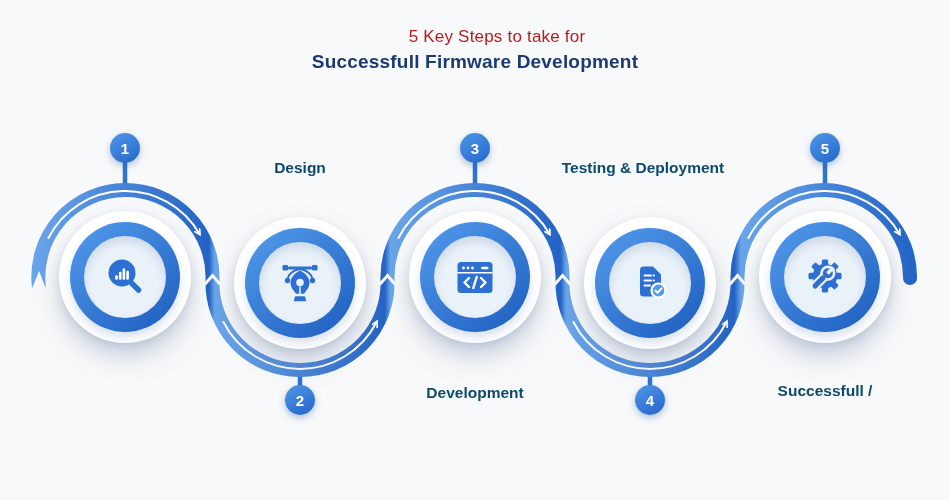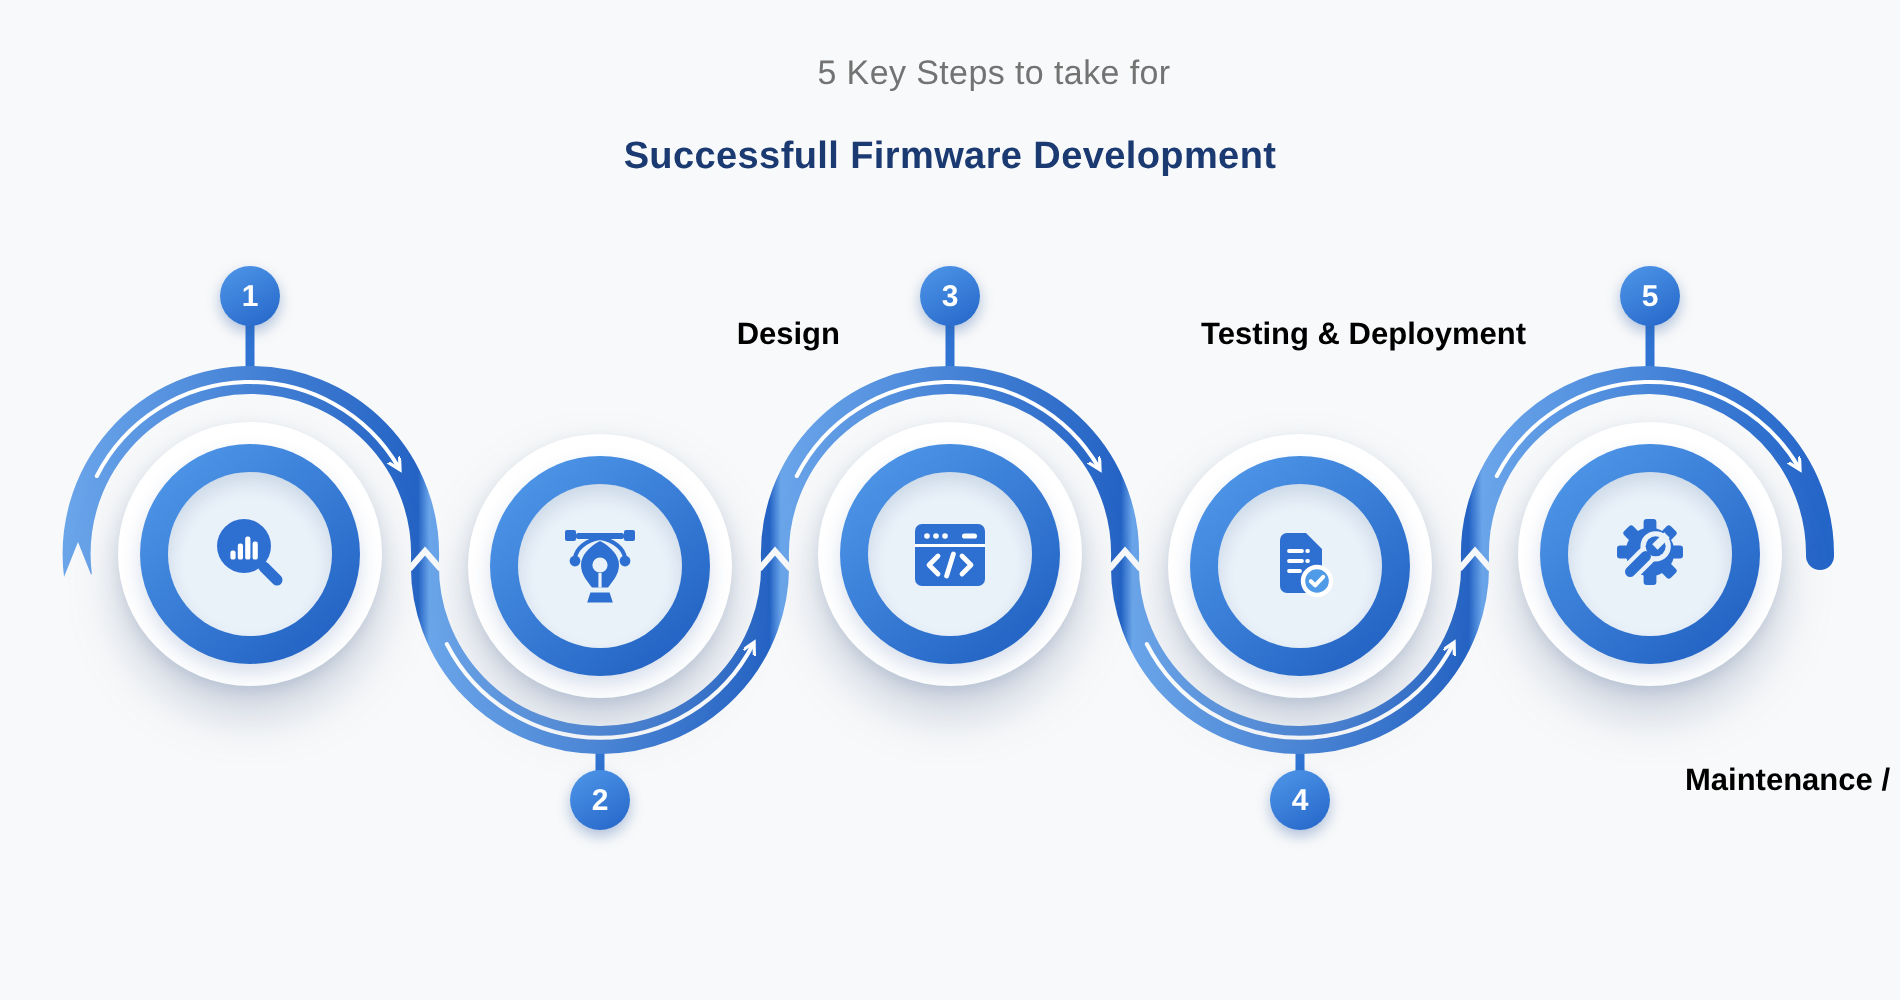--- a/index.html
+++ b/index.html
@@ -4,22 +4,22 @@
 <style>
   html,body{margin:0;padding:0;background:#e9ebee;}
   .stage{
     position:relative;width:950px;height:500px;margin:0 auto;
     background:#f8f9fa;overflow:hidden;
     font-family:"Liberation Sans", sans-serif;
   }
   .bg-svg{position:absolute;left:0;top:0;width:950px;height:500px;}
   
   .title{position:absolute;top:26px;left:0;width:100%;text-align:center;line-height:1.3;}
-  .title .t1{font-size:17px;font-weight:500;color:#737373;letter-spacing:.2px;padding-left:44px;}
-  .title .t2{font-size:19px;font-weight:800;color:#1b3a72;letter-spacing:.2px;margin-top:19px;}
+  .title .t1{font-size:17px;font-weight:500;color:#b91c1c;letter-spacing:.2px;padding-left:44px;}
+  .title .t2{font-size:19px;font-weight:800;color:#1b3a72;letter-spacing:.2px;margin-top:2px;}
   
   .circle{position:absolute;width:132px;height:132px;border-radius:50%;background:#ffffff;
     box-shadow:0 14px 24px rgba(125,145,175,.38),0 3px 8px rgba(125,145,175,.22);
     display:flex;align-items:center;justify-content:center;}
   .ring{width:110px;height:110px;border-radius:50%;
     background:linear-gradient(140deg,#4f97e9 8%,#2161c2 92%);
     display:flex;align-items:center;justify-content:center;
     box-shadow:0 5px 10px rgba(34,80,150,.18);}
   .pale{width:82px;height:82px;border-radius:50%;background:#e9f1f9;
     box-shadow:inset 0 5px 9px rgba(30,70,130,.14);
@@ -30,22 +30,22 @@
   
   .badge{position:absolute;width:30px;height:30px;border-radius:50%;
     background:linear-gradient(150deg,#4f97e9,#2465c8);
     color:#ffffff;font-size:15px;font-weight:700;
     display:flex;align-items:center;justify-content:center;
     box-shadow:0 3px 7px rgba(40,90,160,.35);}
   .b1{left:110px;top:133px;} .b2{left:285px;top:385px;}
   .b3{left:460px;top:133px;} .b4{left:635px;top:385px;}
   .b5{left:810px;top:133px;}
   
-  .lbl{position:absolute;width:240px;text-align:right;
-    font-size:15.5px;font-weight:700;color:#000000;line-height:1.25;}
+  .lbl{position:absolute;width:240px;text-align:center;
+    font-size:15.5px;font-weight:700;color:#0c4a6e;line-height:1.25;}
   .lbl-1{left:5px;top:383px;}   .lbl-2{left:180px;top:158px;}
   .lbl-3{left:355px;top:383px;} .lbl-4{left:523px;top:158px;}
   .lbl-5{left:705px;top:381px;}
   .icon{display:block;}
 </style>
 </head>
 <body>
 
 <div class="stage">
 
@@ -215,18 +215,19 @@
     </div>
   </div>
 
   <div class="badge b1">1</div>
   <div class="badge b2">2</div>
   <div class="badge b3">3</div>
   <div class="badge b4">4</div>
   <div class="badge b5">5</div>
 
   <div class="lbl lbl-2">Design</div>
+  <div class="lbl lbl-3">Development</div>
   <div class="lbl lbl-4">Testing &amp; Deployment</div>
   <div class="lbl lbl-5">
-    <div>Maintenance /</div>
+    <div>Successfull /</div>
   </div>
 
 </div>
 
 </body></html>

